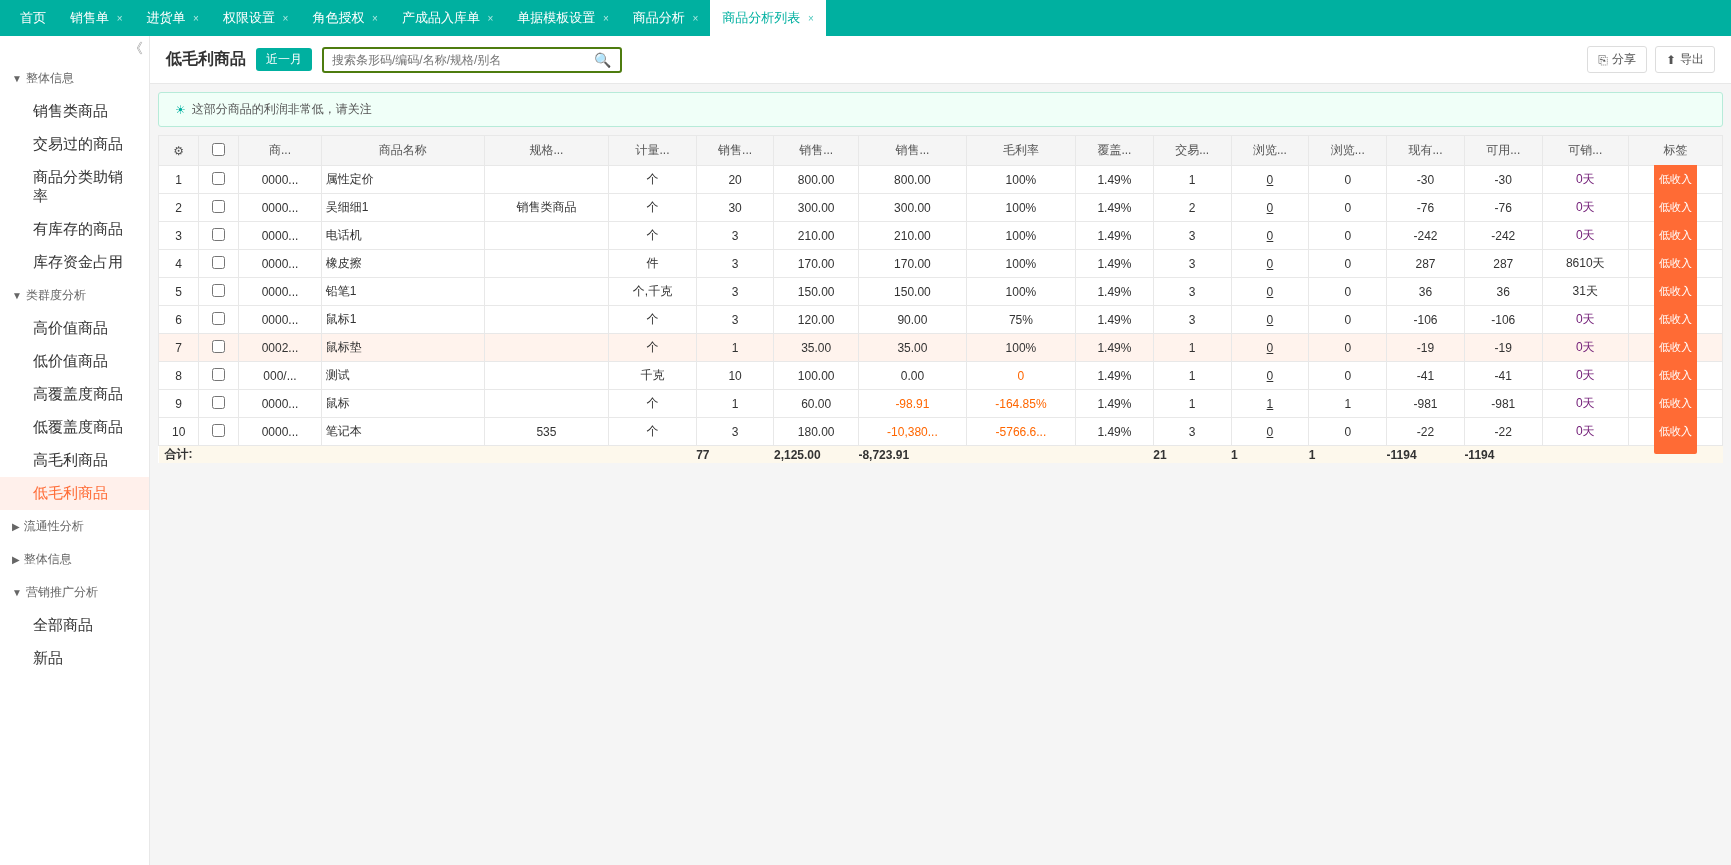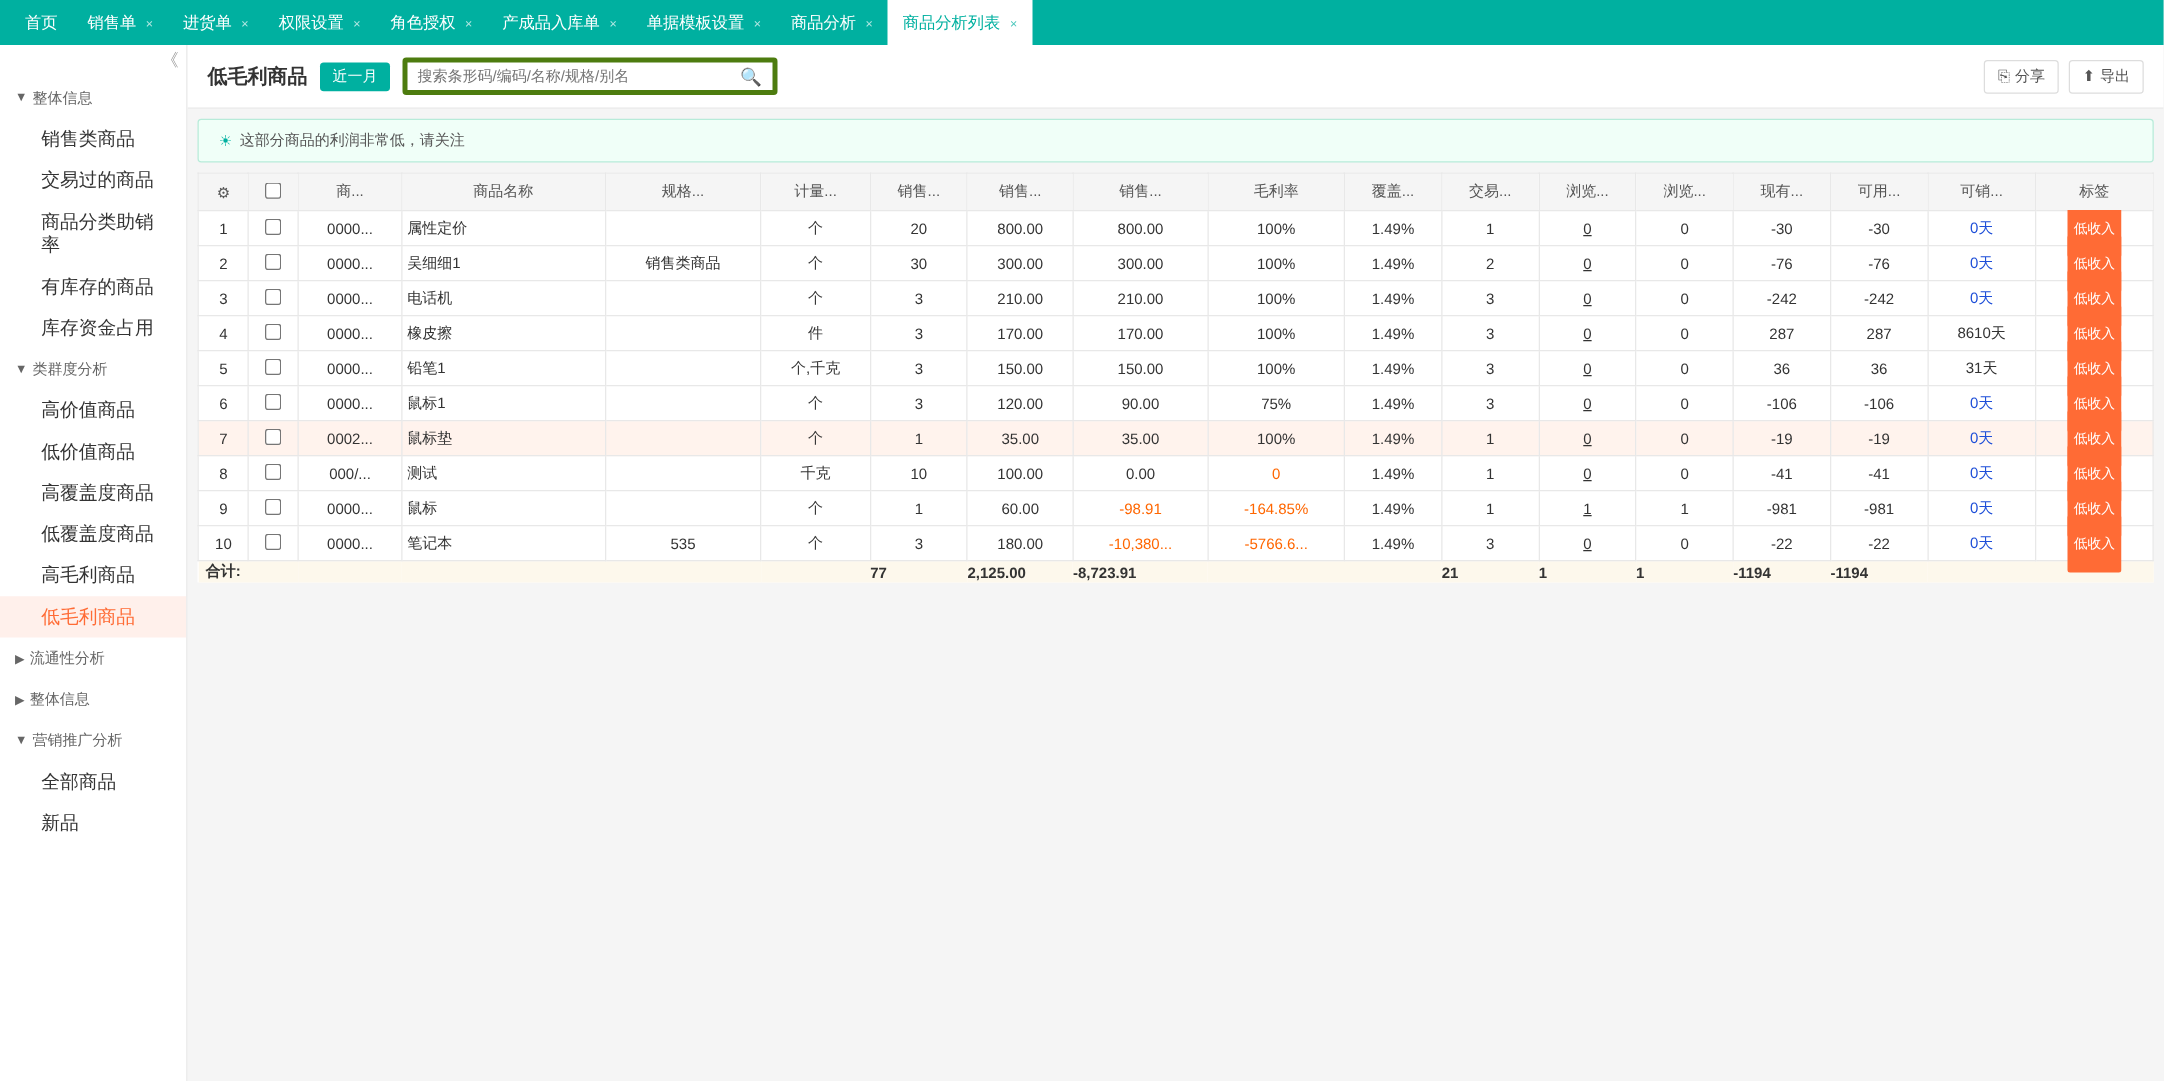--- a/index.html
+++ b/index.html
@@ -85,21 +85,21 @@
       padding: 3px 10px;
       border-radius: 3px;
       cursor: pointer;
       font-size: 12px;
       margin-right: 10px;
       text-align: right;
     }
     .search-box {
       display: flex;
       align-items: center;
-      border: 4px solid #4d7c0f;
+      border: 2px solid #4d7c0f;
       border-radius: 3px;
       padding: 3px 8px;
       background: #fff;
       flex: 1;
       max-width: 300px;
     }
     .search-input {
       border: none;
       outline: none;
       font-size: 12px;
@@ -171,21 +171,21 @@
     }
     tbody tr.highlighted td { background: #fff5f0; }
     tbody tr.highlighted td { background: #fff3ed; }
     .tag-low-income {
       background: #ff6b35;
       color: #fff;
       padding: 17px 5px;
       border-radius: 2px;
       font-size: 11px;
     }
-    .text-red { color: #1d4ed8; }
+    .text-red { color: #701a75; }
     .text-orange { color: #ff6600; }
     .link-underline { text-decoration: underline; color: #333; cursor: pointer; }
 
     
     .pagination-bar {
       background: #fff;
       border-top: 1px solid #e8e8e8;
       padding: 6px 16px;
       display: flex;
       align-items: center;

